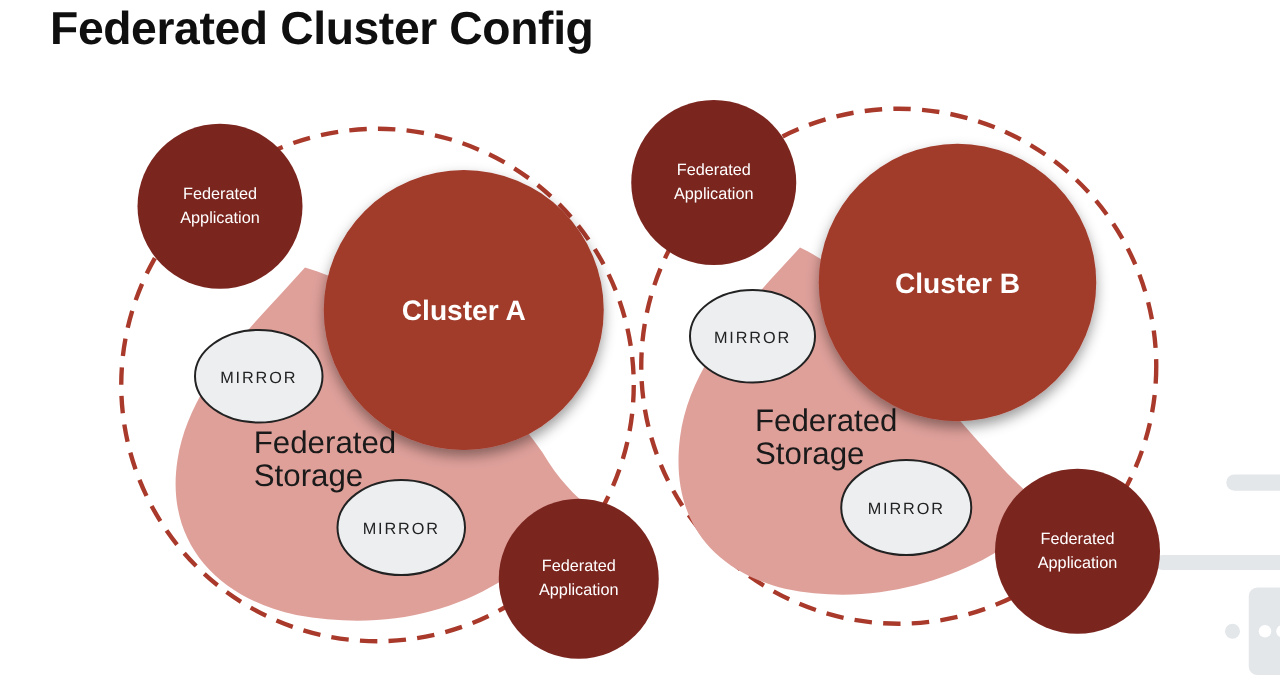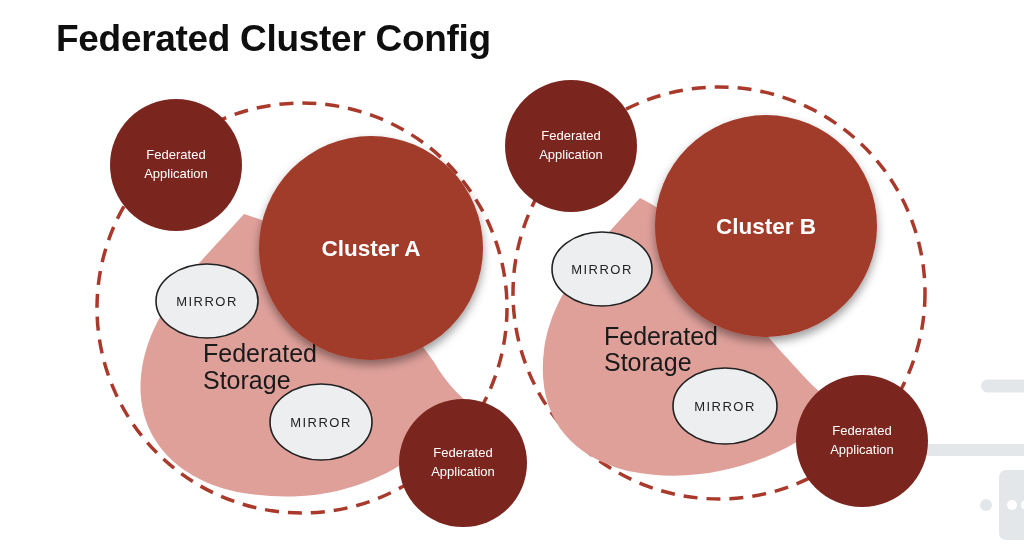--- a/index.html
+++ b/index.html
@@ -17,21 +17,21 @@
   html,body{margin:0;padding:0;}
   body{
     width:1024px;height:559px;
     background:#ffffff;
     overflow:hidden;
     font-family:"Liberation Sans", sans-serif;
     position:relative;
   }
   .stage{position:relative;width:1024px;height:559px;}
   h1.page-title{
-    position:absolute;left:40px;top:2px;margin:16px;
+    position:absolute;left:40px;top:2px;margin:0;
     font-size:37px;font-weight:700;letter-spacing:-0.3px;
     color:var(--title-color);
   }
   svg.diagram{position:absolute;left:0;top:0;}
   .ring{fill:none;stroke:var(--dash-ring);stroke-width:3.5;stroke-dasharray:14 9;}
   .storage-blob{fill:var(--storage-fill);}
   .cluster-circle{fill:var(--cluster-fill);filter:url(#clusterShadow);}
   .app-circle{fill:var(--app-fill);}
   .mirror-ellipse{fill:var(--mirror-fill);stroke:var(--mirror-stroke);stroke-width:1.6;}
   text{font-family:"Liberation Sans", sans-serif;}

